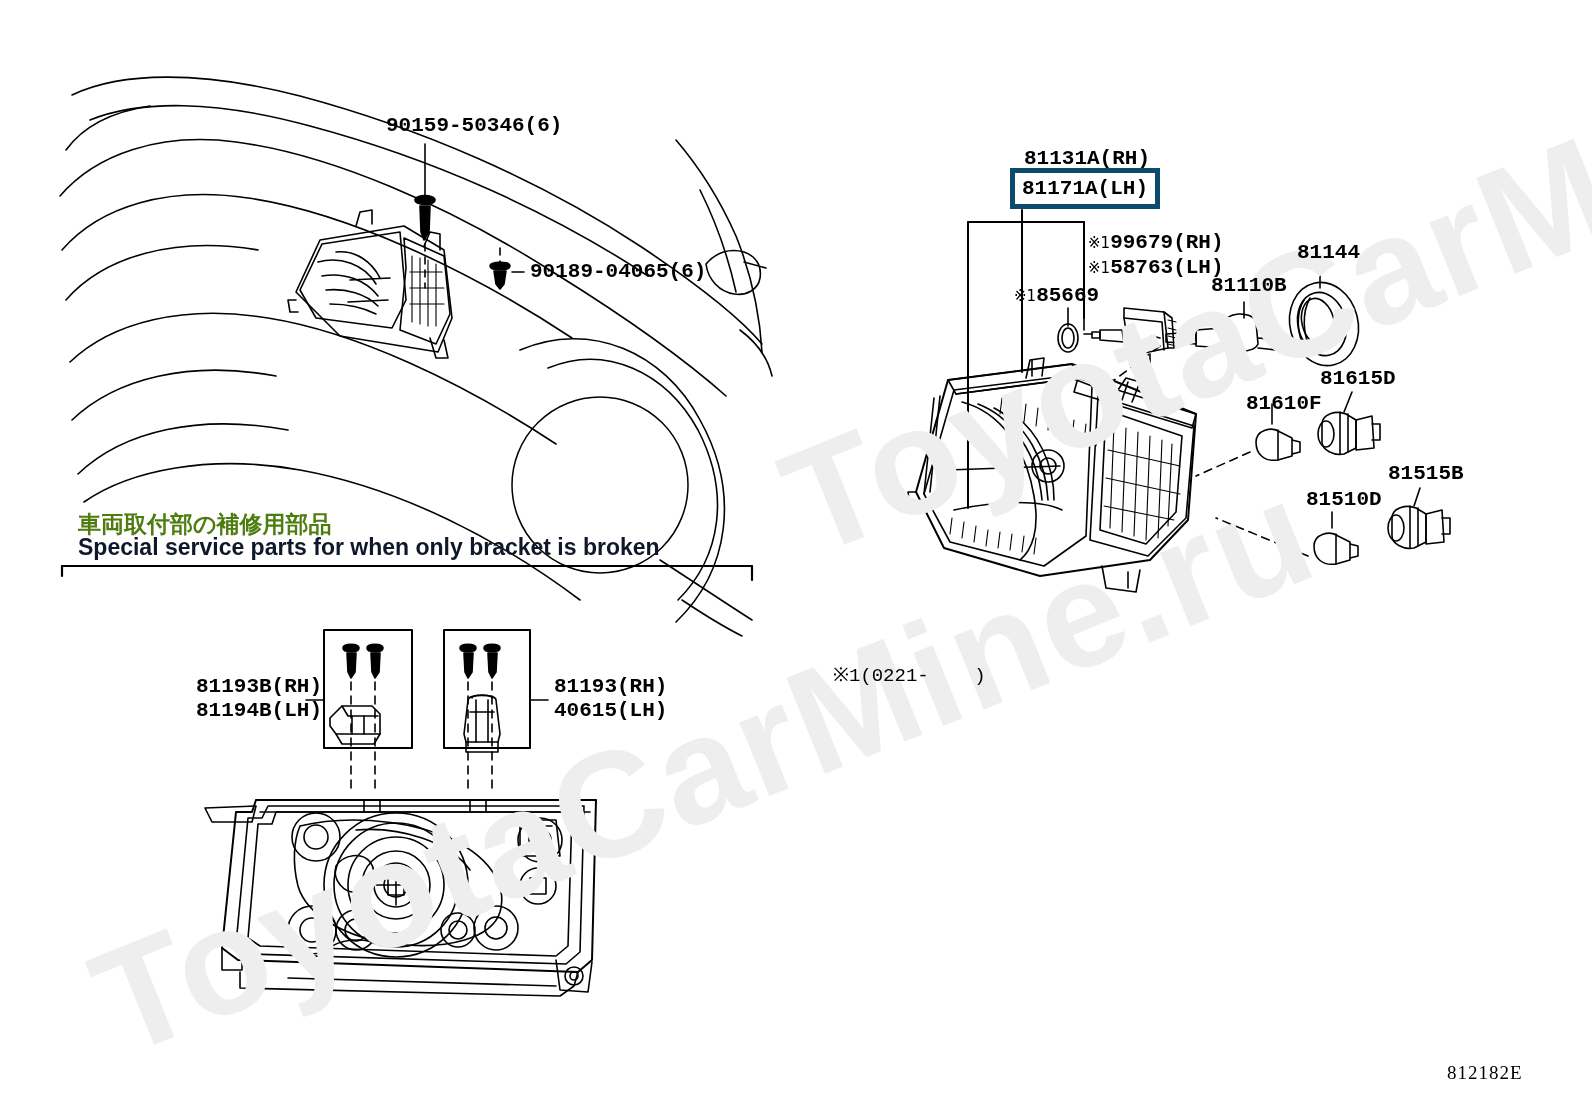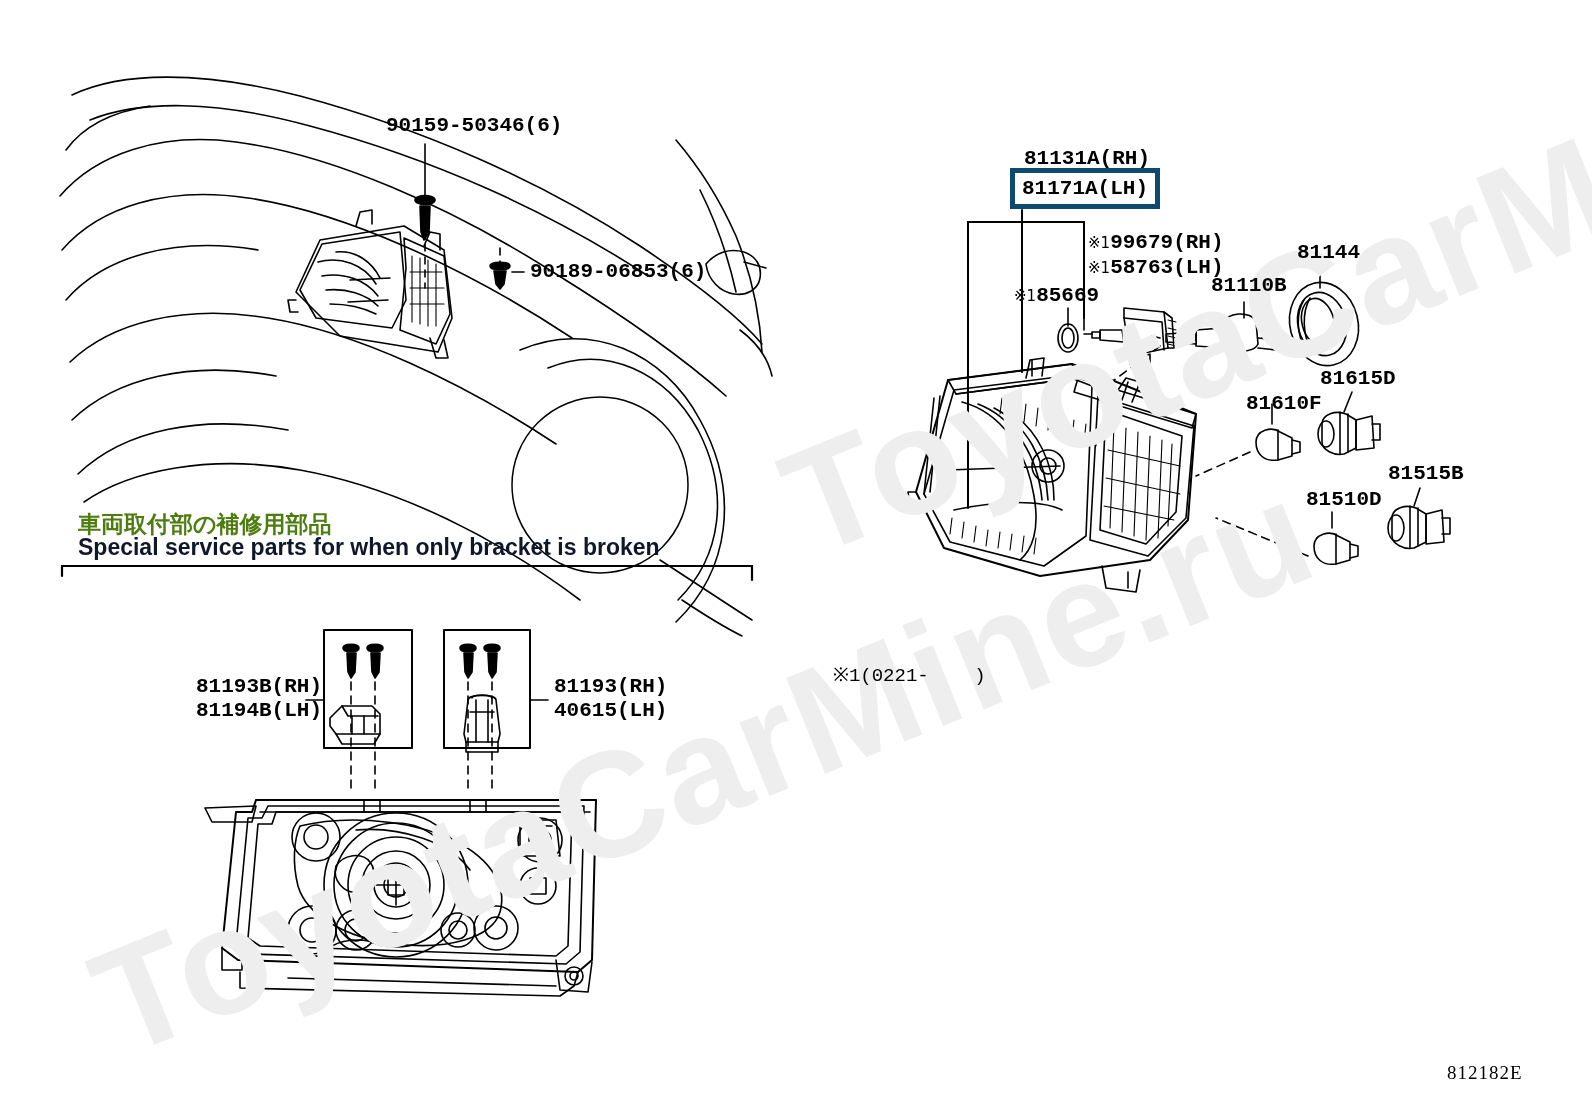--- a/index.html
+++ b/index.html
@@ -392,21 +392,21 @@
         <path d="M1410 506 L 1410 548"></path>
         <path d="M1418 508 L 1418 546"></path>
         <path d="M1442 518 L 1450 518 L 1450 534 L 1442 534"></path>
       </g>
 
     </g>
   </svg>
 
   <div class="lbl" style="left:386px;top:113px;">90159-50346(6)</div>
 
-  <div class="lbl" style="left:530px;top:259px;">90189-06853(6)</div>
+  <div class="lbl" style="left:530px;top:259px;">90189-04065(6)</div>
 
   <div class="jp" style="left:78px;top:509px;">車両取付部の補修用部品</div>
 
   <div class="en" style="left:78px;top:534px;">Special service parts for when only bracket is broken</div>
 
   <div class="lbl" style="left:196px;top:674px;">81193B(RH)</div>
   <div class="lbl" style="left:196px;top:698px;">81194B(LH)</div>
 
   <div class="lbl" style="left:554px;top:674px;text-align:right;">81193(RH)</div>
   <div class="lbl" style="left:554px;top:698px;">40615(LH)</div>

